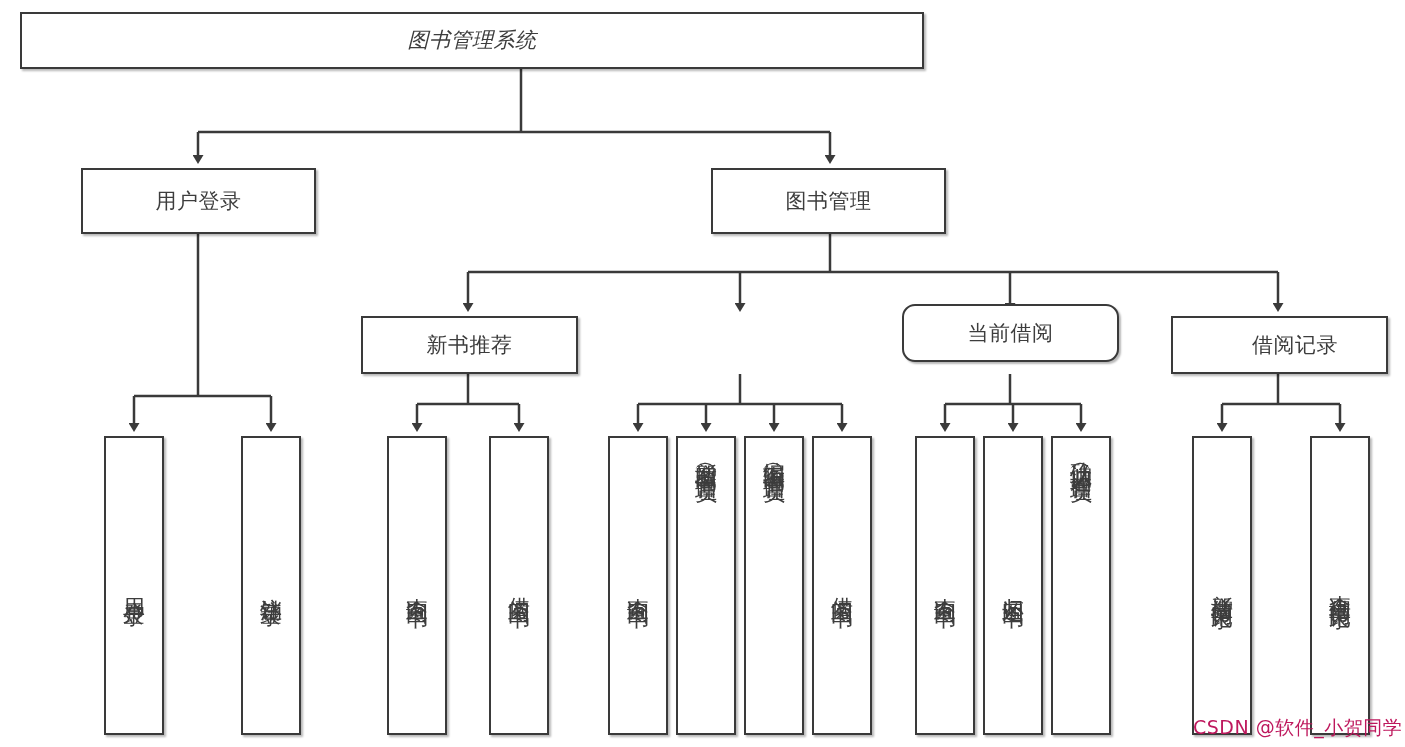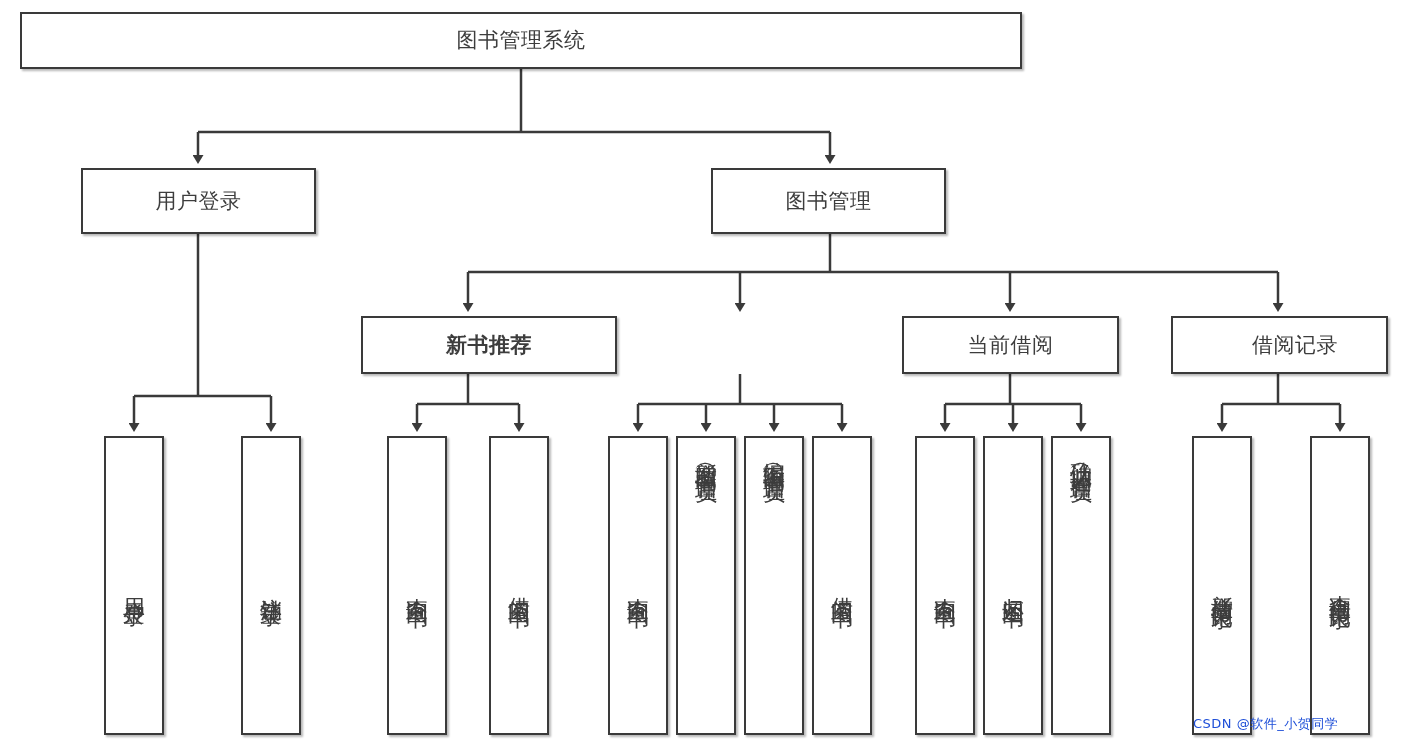--- a/index.html
+++ b/index.html
@@ -69,22 +69,22 @@
     width: 100%;
     height: 100%;
     display: flex;
     align-items: flex-start;
     justify-content: center;
     padding-top: 6px;
     box-sizing: border-box;
   }
   .watermark {
     position: absolute;
-    color: #1d4ed8;
-    font-size: 13px;
+    color: #be185d;
+    font-size: 19px;
     white-space: nowrap;
     letter-spacing: 0.5px;
   }
 </style>
 </head>
 <body>
 
 <div id="diagram-root">
 
   <svg class="connectors" viewBox="0 0 1405 747" width="1405" height="747">
@@ -130,35 +130,35 @@
       <path d="M1013,404 L1013,424" marker-end="url(#arrow)"></path>
       <path d="M1081,404 L1081,424" marker-end="url(#arrow)"></path>
 
       <path d="M1278,374 L1278,404"></path>
       <path d="M1222,404 L1340,404"></path>
       <path d="M1222,404 L1222,424" marker-end="url(#arrow)"></path>
       <path d="M1340,404 L1340,424" marker-end="url(#arrow)"></path>
     </g>
   </svg>
 
-  <div class="node" style="left:20px; top:12px; width:1002px; height:57px;">
+  <div class="node" style="left:20px; top:12px; width:904px; height:57px;font-style:italic;">
     <span class="label">图书管理系统</span>
   </div>
 
   <div class="node" style="left:81px; top:168px; width:235px; height:66px;">
     <span class="label">用户登录</span>
   </div>
   <div class="node" style="left:711px; top:168px; width:235px; height:66px;justify-content:center;">
     <span class="label">图书管理</span>
   </div>
 
-  <div class="node" style="left:361px; top:316px; width:256px; height:58px;font-weight:bold;">
+  <div class="node" style="left:361px; top:316px; width:217px; height:58px;">
     <span class="label">新书推荐</span>
   </div>
-  <div class="node" style="left:902px; top:316px; width:217px; height:58px;">
+  <div class="node" style="left:902px; top:304px; width:217px; height:58px;border-radius:13px;">
     <span class="label">当前借阅</span>
   </div>
   <div class="node" style="left:1171px; top:316px; width:217px; height:58px;padding-left:31px;">
     <span class="label">借阅记录</span>
   </div>
 
   <div class="node vertical" style="left:104px; top:436px; width:60px; height:299px;">
     <span class="vcenter-wrap">
       <span class="label">用户登录</span>
     </span>

